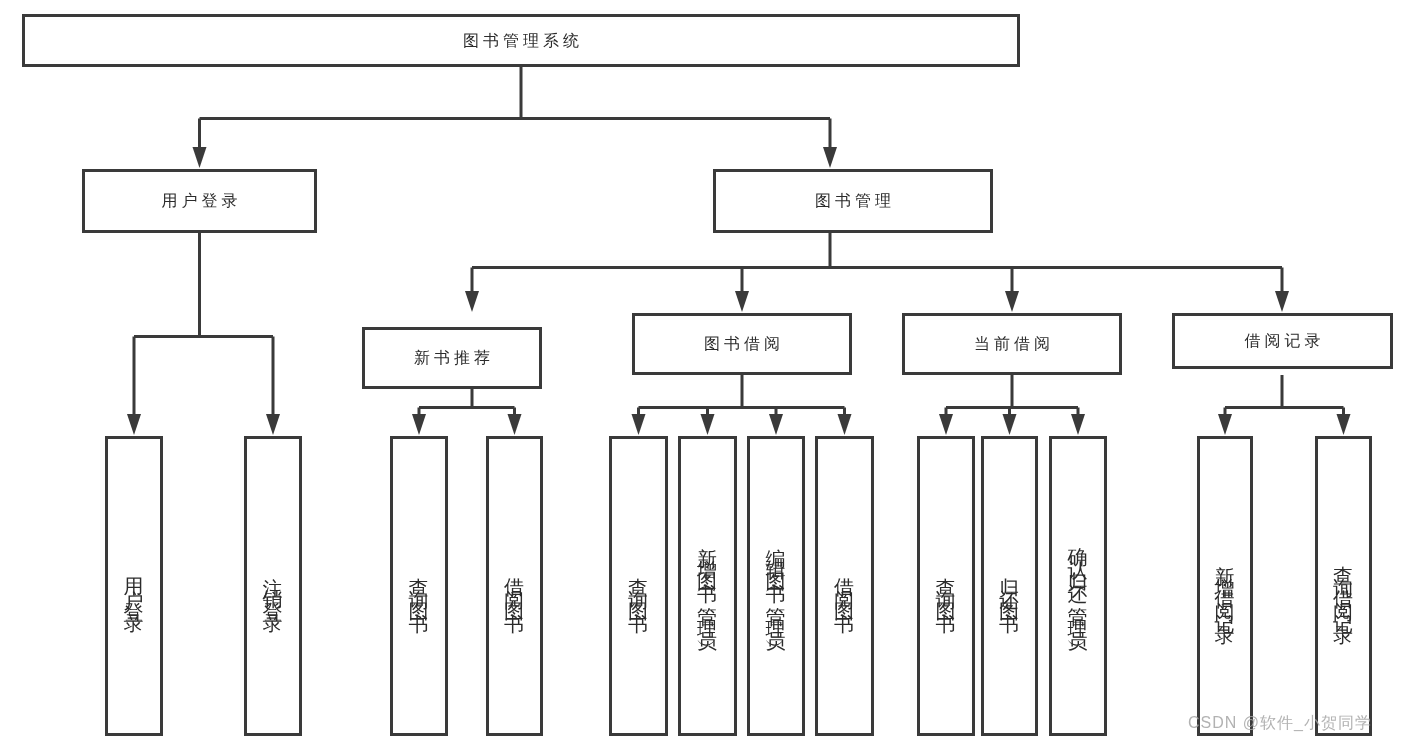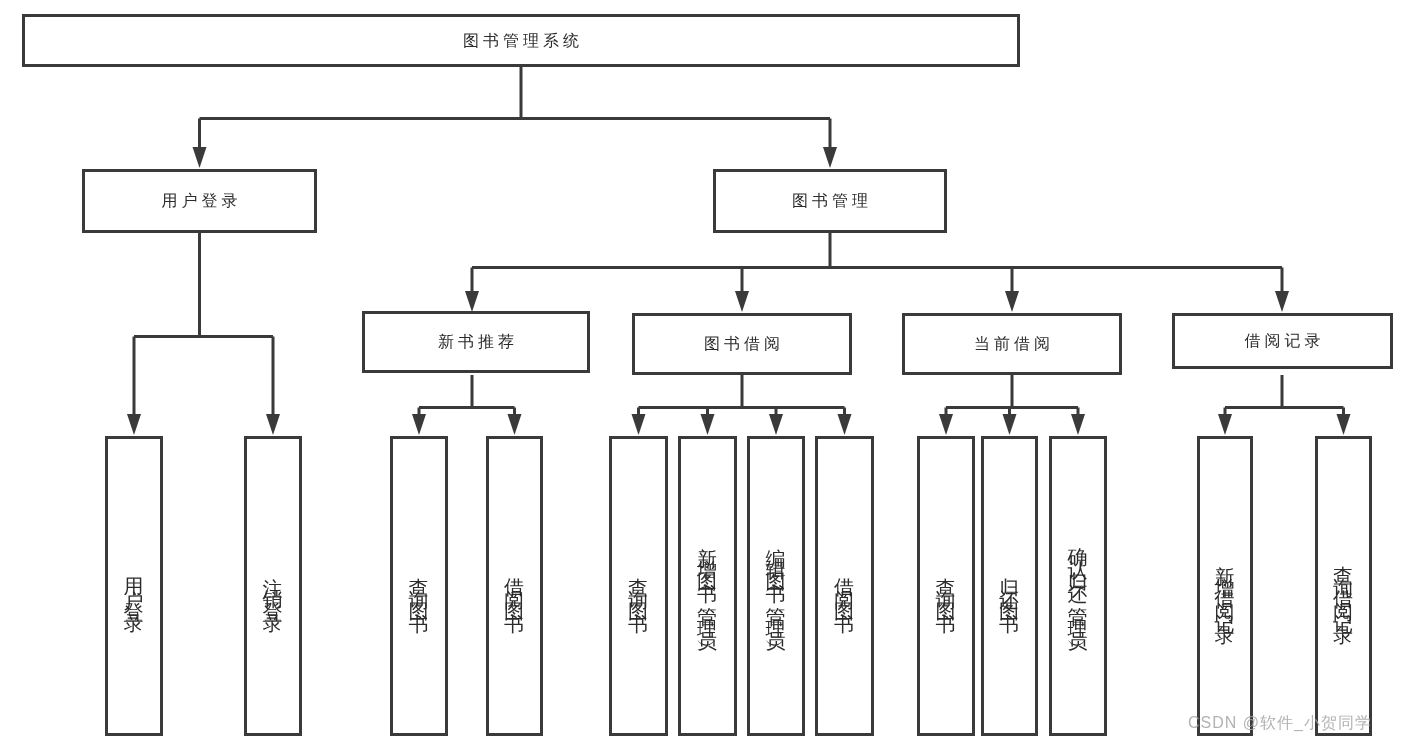--- a/index.html
+++ b/index.html
@@ -91,25 +91,25 @@
     </g>
   </svg>
 
   <div class="node hbox" style="left:22px; top:14px; width:998px; height:53px">
     <span>图书管理系统</span>
   </div>
 
   <div class="node hbox" style="left:82px; top:169px; width:235px; height:64px">
     <span>用户登录</span>
   </div>
-  <div class="node hbox" style="left:713px; top:169px; width:234px; height:64px">
+  <div class="node hbox" style="left:713px; top:169px; width:280px; height:64px">
     <span>图书管理</span>
   </div>
 
-  <div class="node hbox" style="left:362px; top:311px; width:228px; height:62px">
+  <div class="node hbox" style="left:362px; top:327px; width:180px; height:62px">
     <span>新书推荐</span>
   </div>
   <div class="node hbox" style="left:632px; top:313px; width:220px; height:62px">
     <span>图书借阅</span>
   </div>
   <div class="node hbox" style="left:902px; top:313px; width:220px; height:62px">
     <span>当前借阅</span>
   </div>
   <div class="node hbox" style="left:1172px; top:313px; width:221px; height:56px">
     <span>借阅记录</span>

